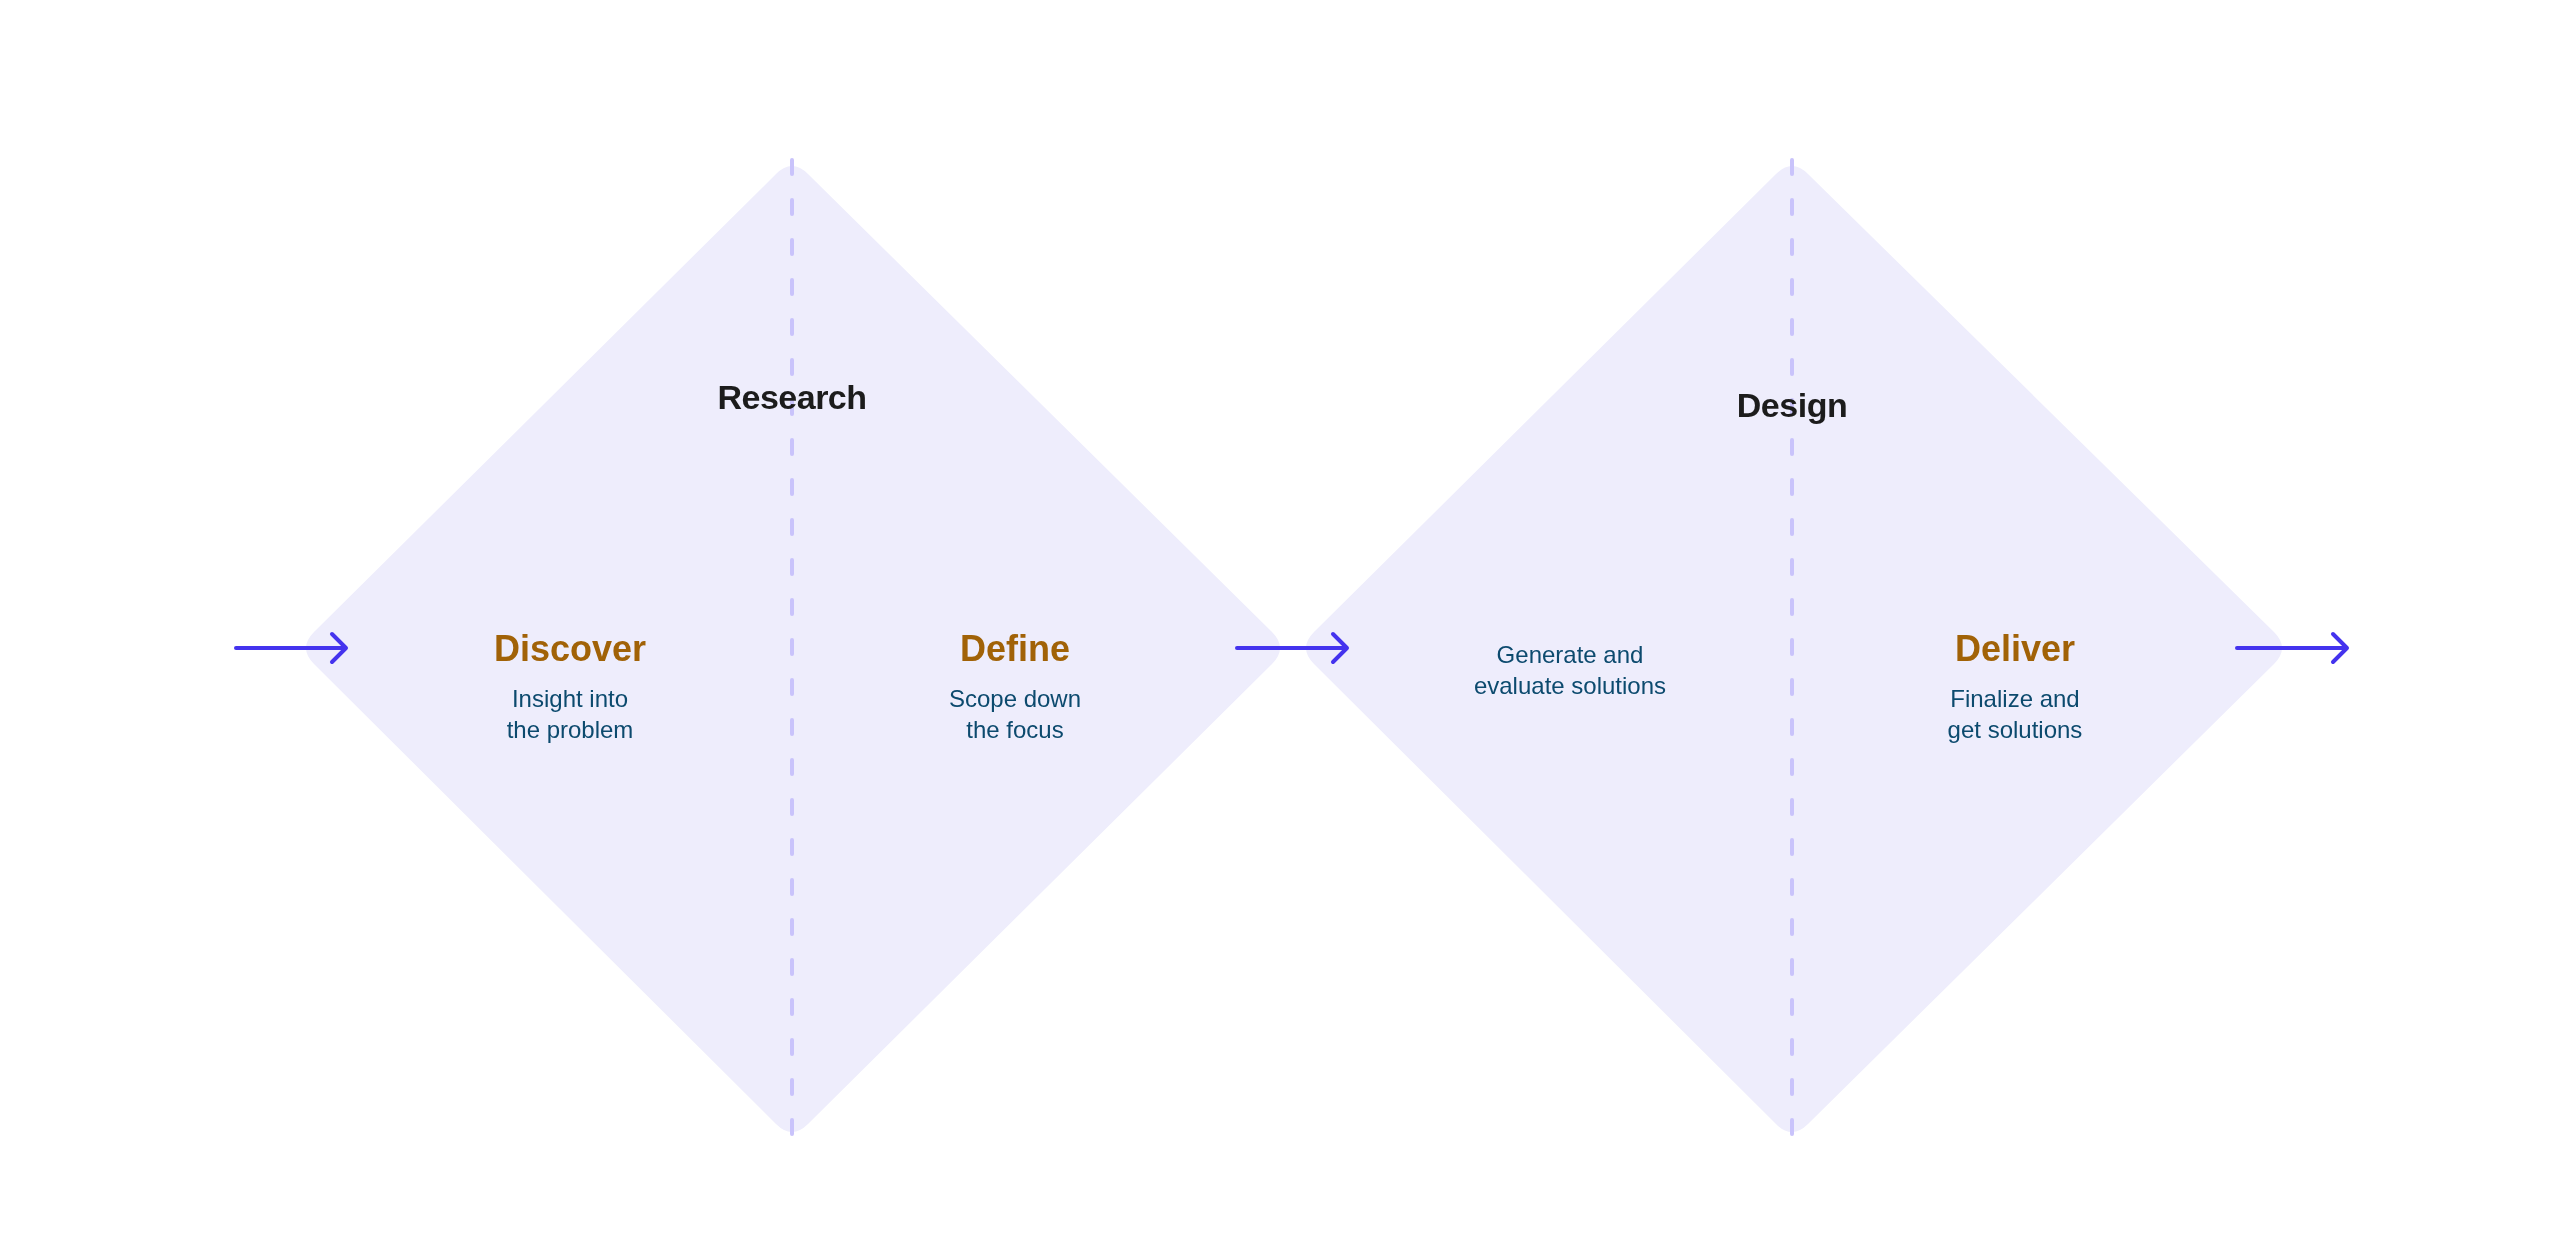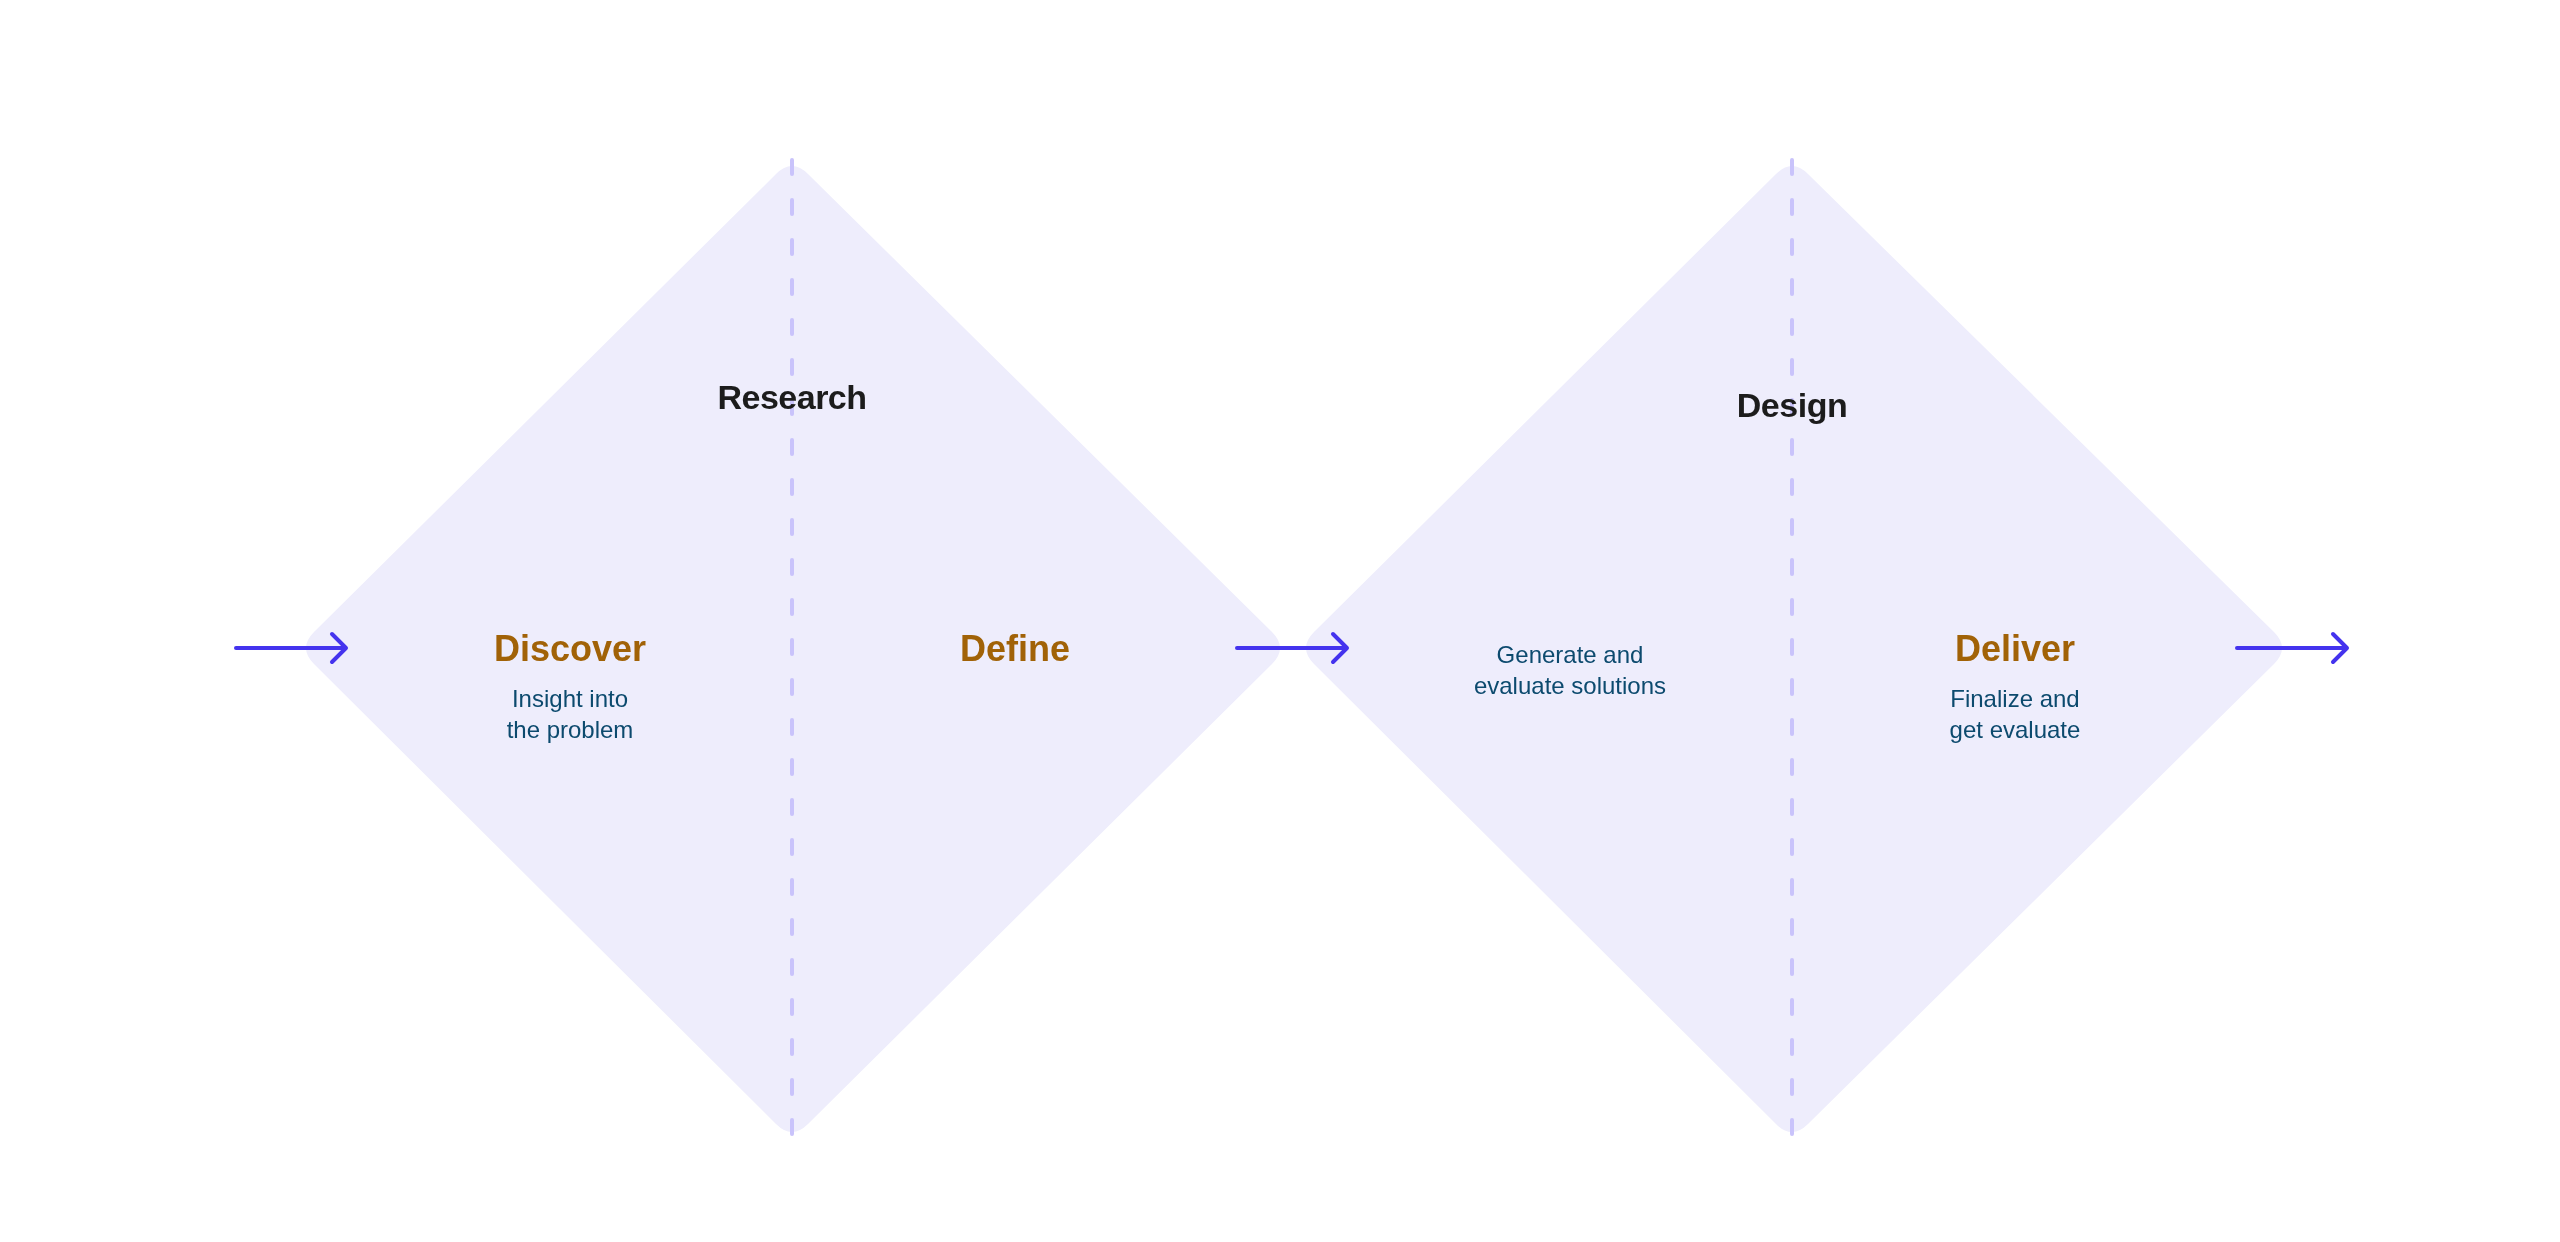--- a/index.html
+++ b/index.html
@@ -42,28 +42,32 @@
 <div class="stage" style="left:570px; top:627px;">
   <div class="stage-title">Discover</div>
   <div class="stage-desc">
     <div>Insight into</div>
     <div>the problem</div>
   </div>
 </div>
 
 <div class="stage" style="left:1015px; top:627px;">
   <div class="stage-title">Define</div>
+  <div class="stage-desc">
+    <div>Scope down</div>
+    <div>the focus</div>
+  </div>
 </div>
 
 <div class="stage" style="left:1570px; top:627px;">
   <div class="stage-desc">
     <div>Generate and</div>
     <div>evaluate solutions</div>
   </div>
 </div>
 
 <div class="stage" style="left:2015px; top:627px;">
   <div class="stage-title">Deliver</div>
   <div class="stage-desc">
     <div>Finalize and</div>
-    <div>get evaluate</div>
+    <div>get solutions</div>
   </div>
 </div>
 
 </body></html>

